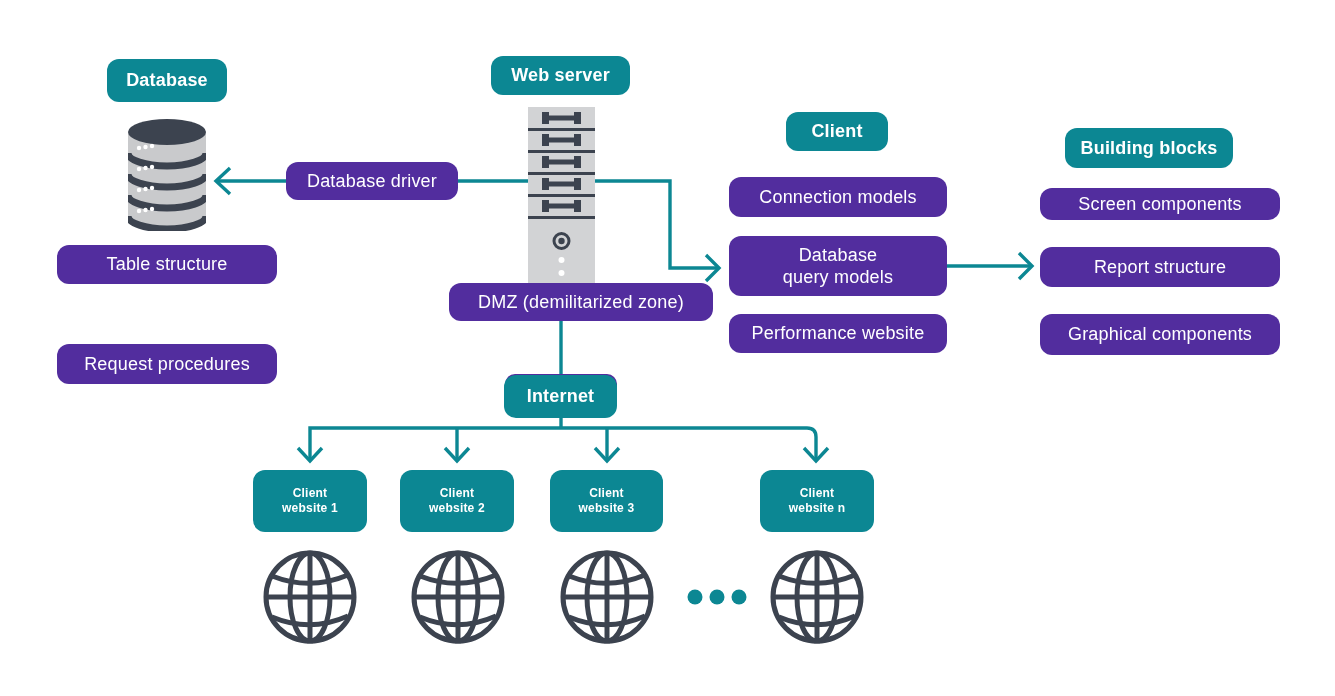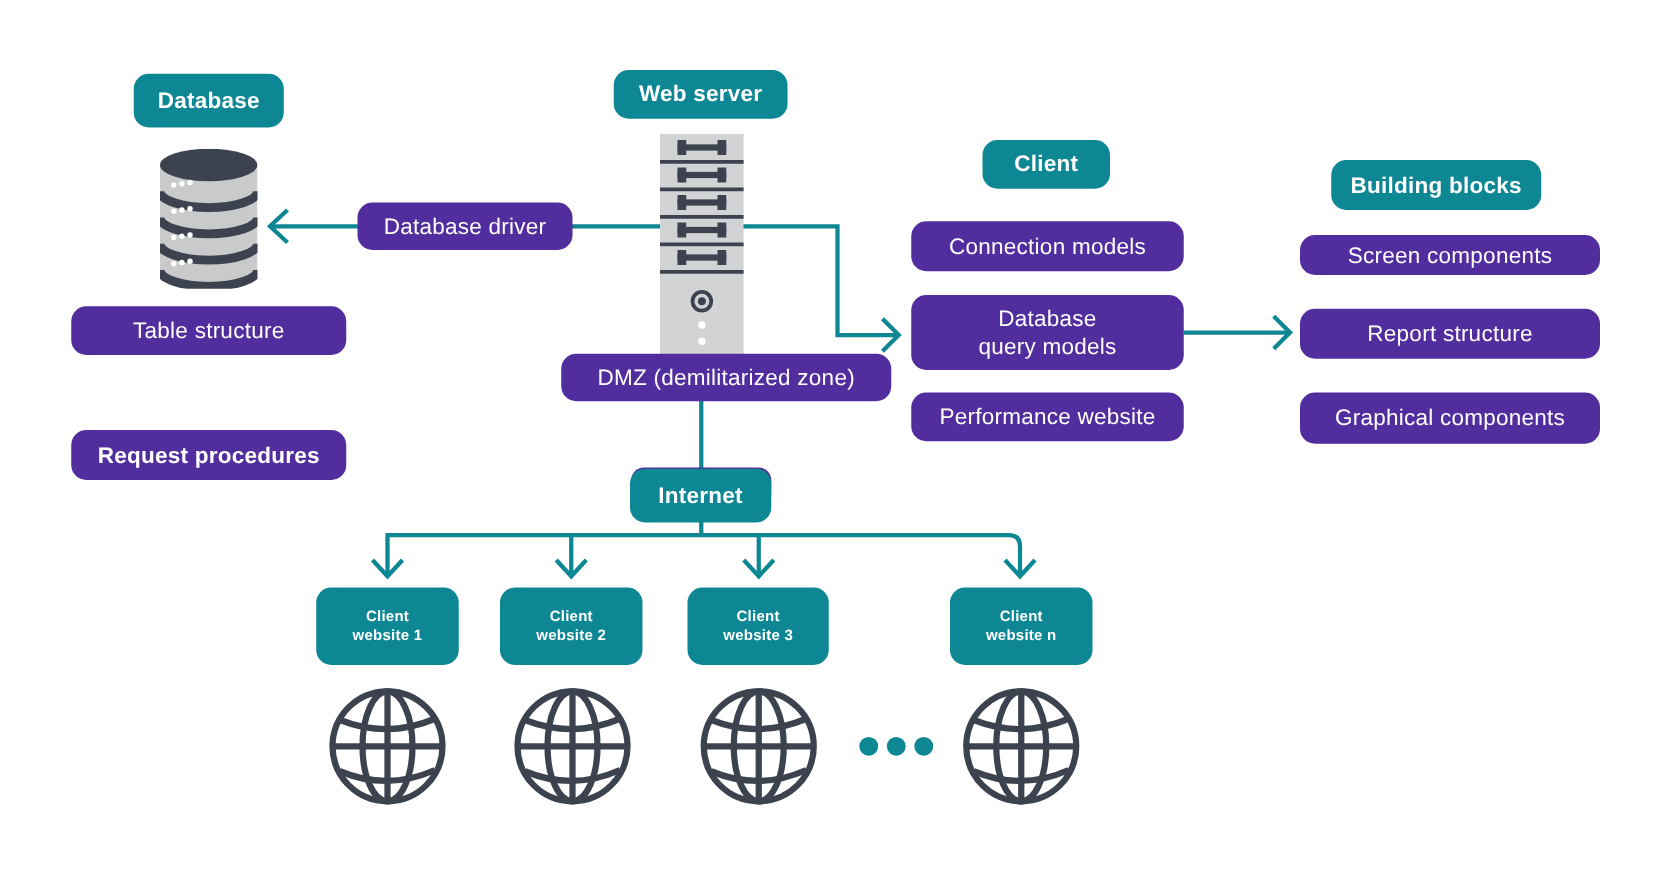--- a/index.html
+++ b/index.html
@@ -21,21 +21,21 @@
   
   #lbl-database{left:107px;top:59px;width:120px;height:43px;}
   #lbl-webserver{left:491px;top:56px;width:139px;height:39px;}
   #lbl-models{left:786px;top:112px;width:102px;height:39px;}
   #lbl-building{left:1065px;top:128px;width:168px;height:40px;}
   #box-internet{left:504px;top:375px;width:113px;height:43px;border-radius:12px;}
   
   #box-driver{left:286px;top:162px;width:172px;height:38px;}
   #box-table{left:57px;top:245px;width:220px;height:39px;}
   #box-index{left:57px;top:295px;width:220px;height:39px;}
-  #box-request{left:57px;top:344px;width:220px;height:40px;font-weight:bold;}
+  #box-request{left:57px;top:344px;width:220px;height:40px;}
   #box-dmz{left:428px;top:283px;width:264px;height:38px;margin-left:21px;}
   #box-firewall{left:505px;top:331px;width:112px;height:31px;border-radius:10px;font-size:17px;margin-top:43px;}
   #box-conn{left:729px;top:177px;width:218px;height:40px;}
   #box-query{left:729px;top:236px;width:218px;height:60px;}
   #box-perf{left:729px;top:314px;width:218px;height:39px;}
   #box-screen{left:1040px;top:188px;width:240px;height:32px;}
   #box-report{left:1040px;top:247px;width:240px;height:40px;}
   #box-graphical{left:1040px;top:314px;width:240px;height:41px;}
   
   #box-client1{left:253px;top:470px;width:114px;height:62px;}

